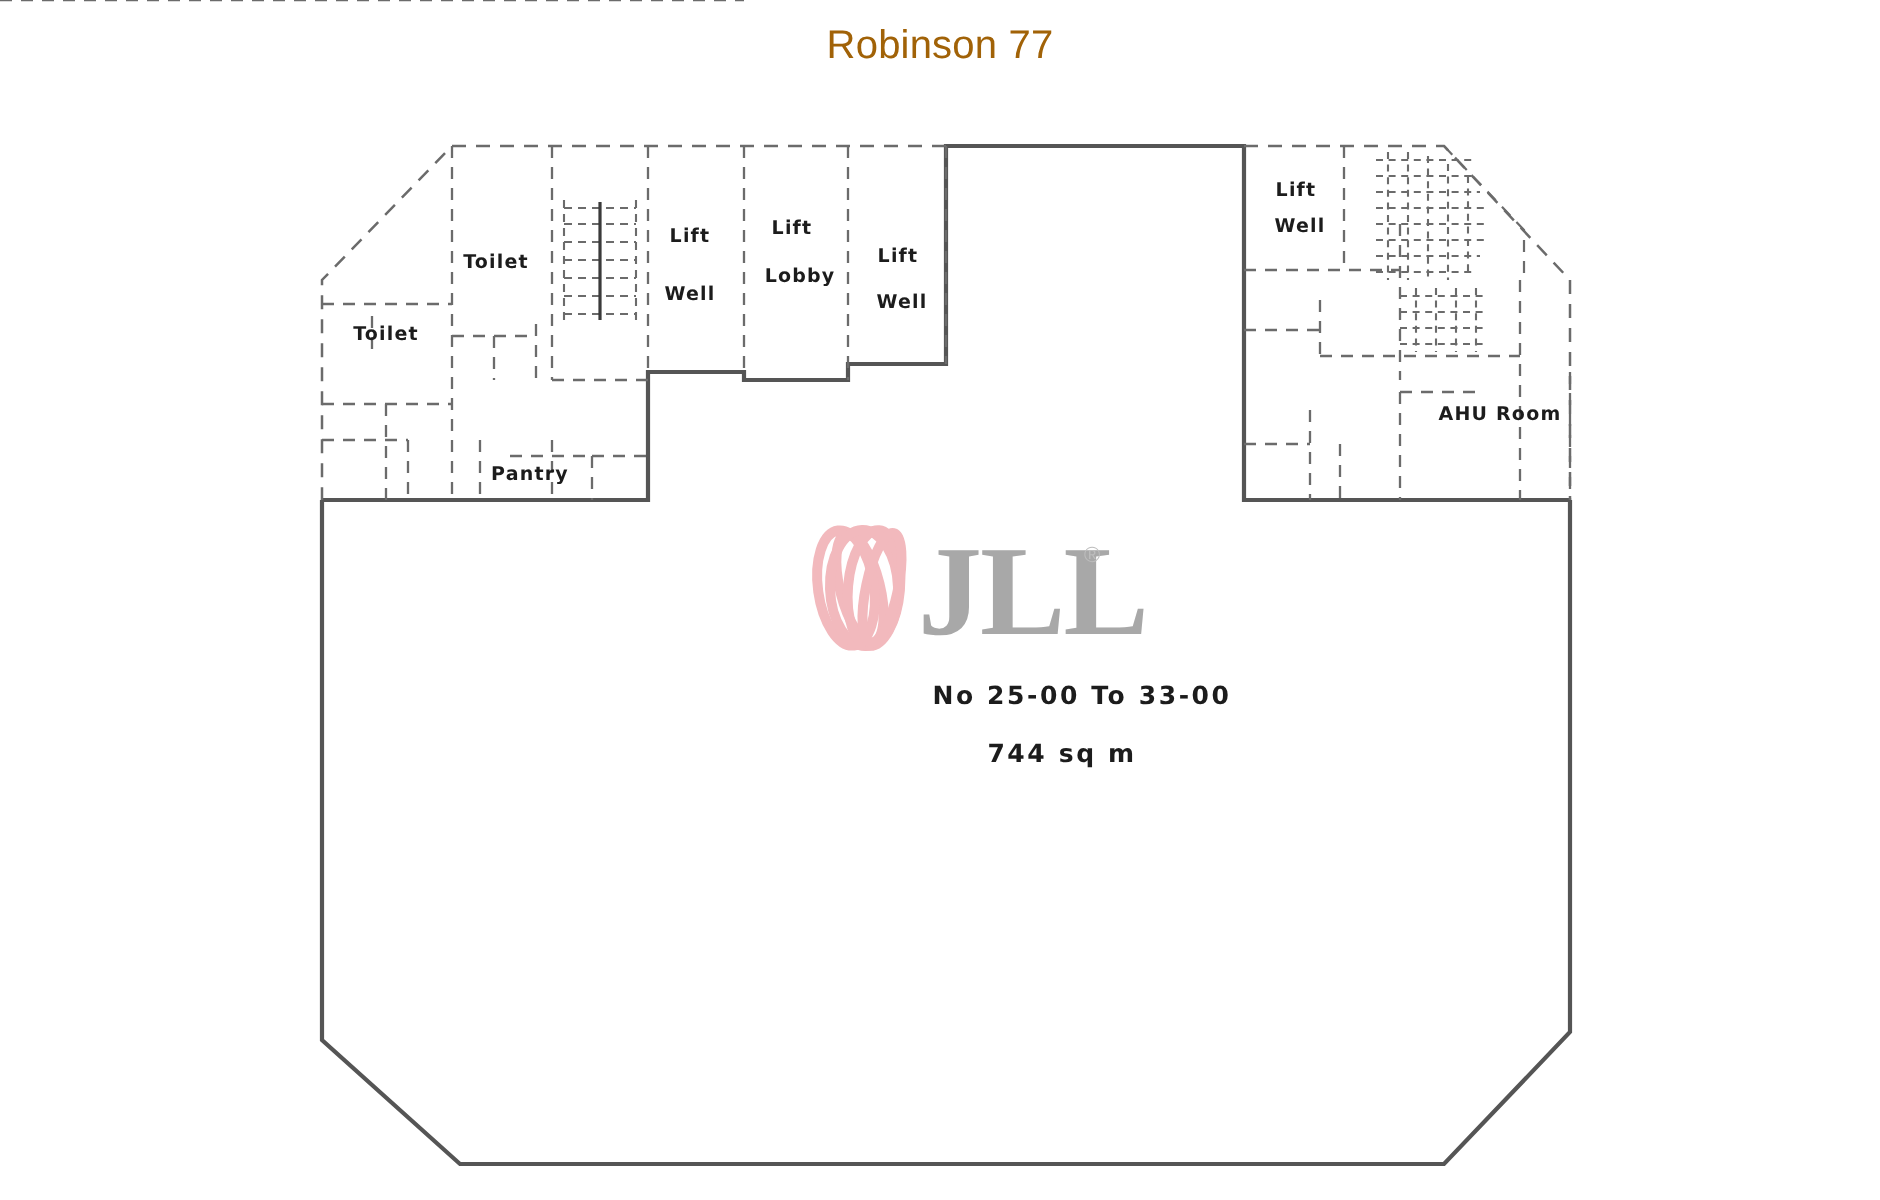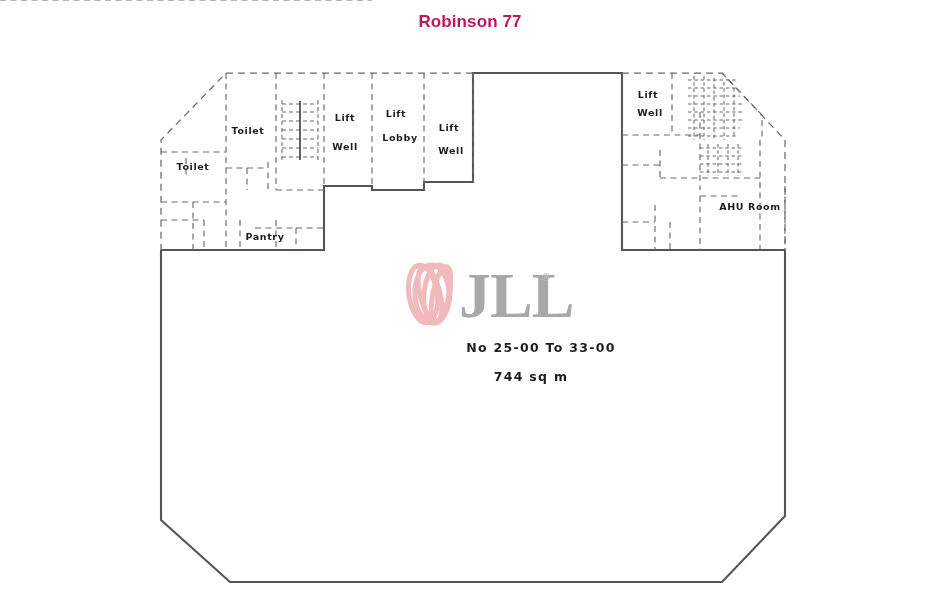--- a/index.html
+++ b/index.html
@@ -20,23 +20,23 @@
     height: 600px;
     background: #ffffff;
   }
   #plan-title {
     position: absolute;
     top: 12px;
     left: 0;
     width: 940px;
     text-align: center;
     font-family: "Liberation Sans", sans-serif;
-    font-size: 17px;
-    font-weight: bold;
-    color: #be185d;
+    font-size: 20px;
+    font-weight: normal;
+    color: #a16207;
     letter-spacing: 0.1px;
   }
   #floorplan-svg {
     position: absolute;
     left: 0;
     top: 0;
     width: 940px;
     height: 600px;
   }
   .room-label {

